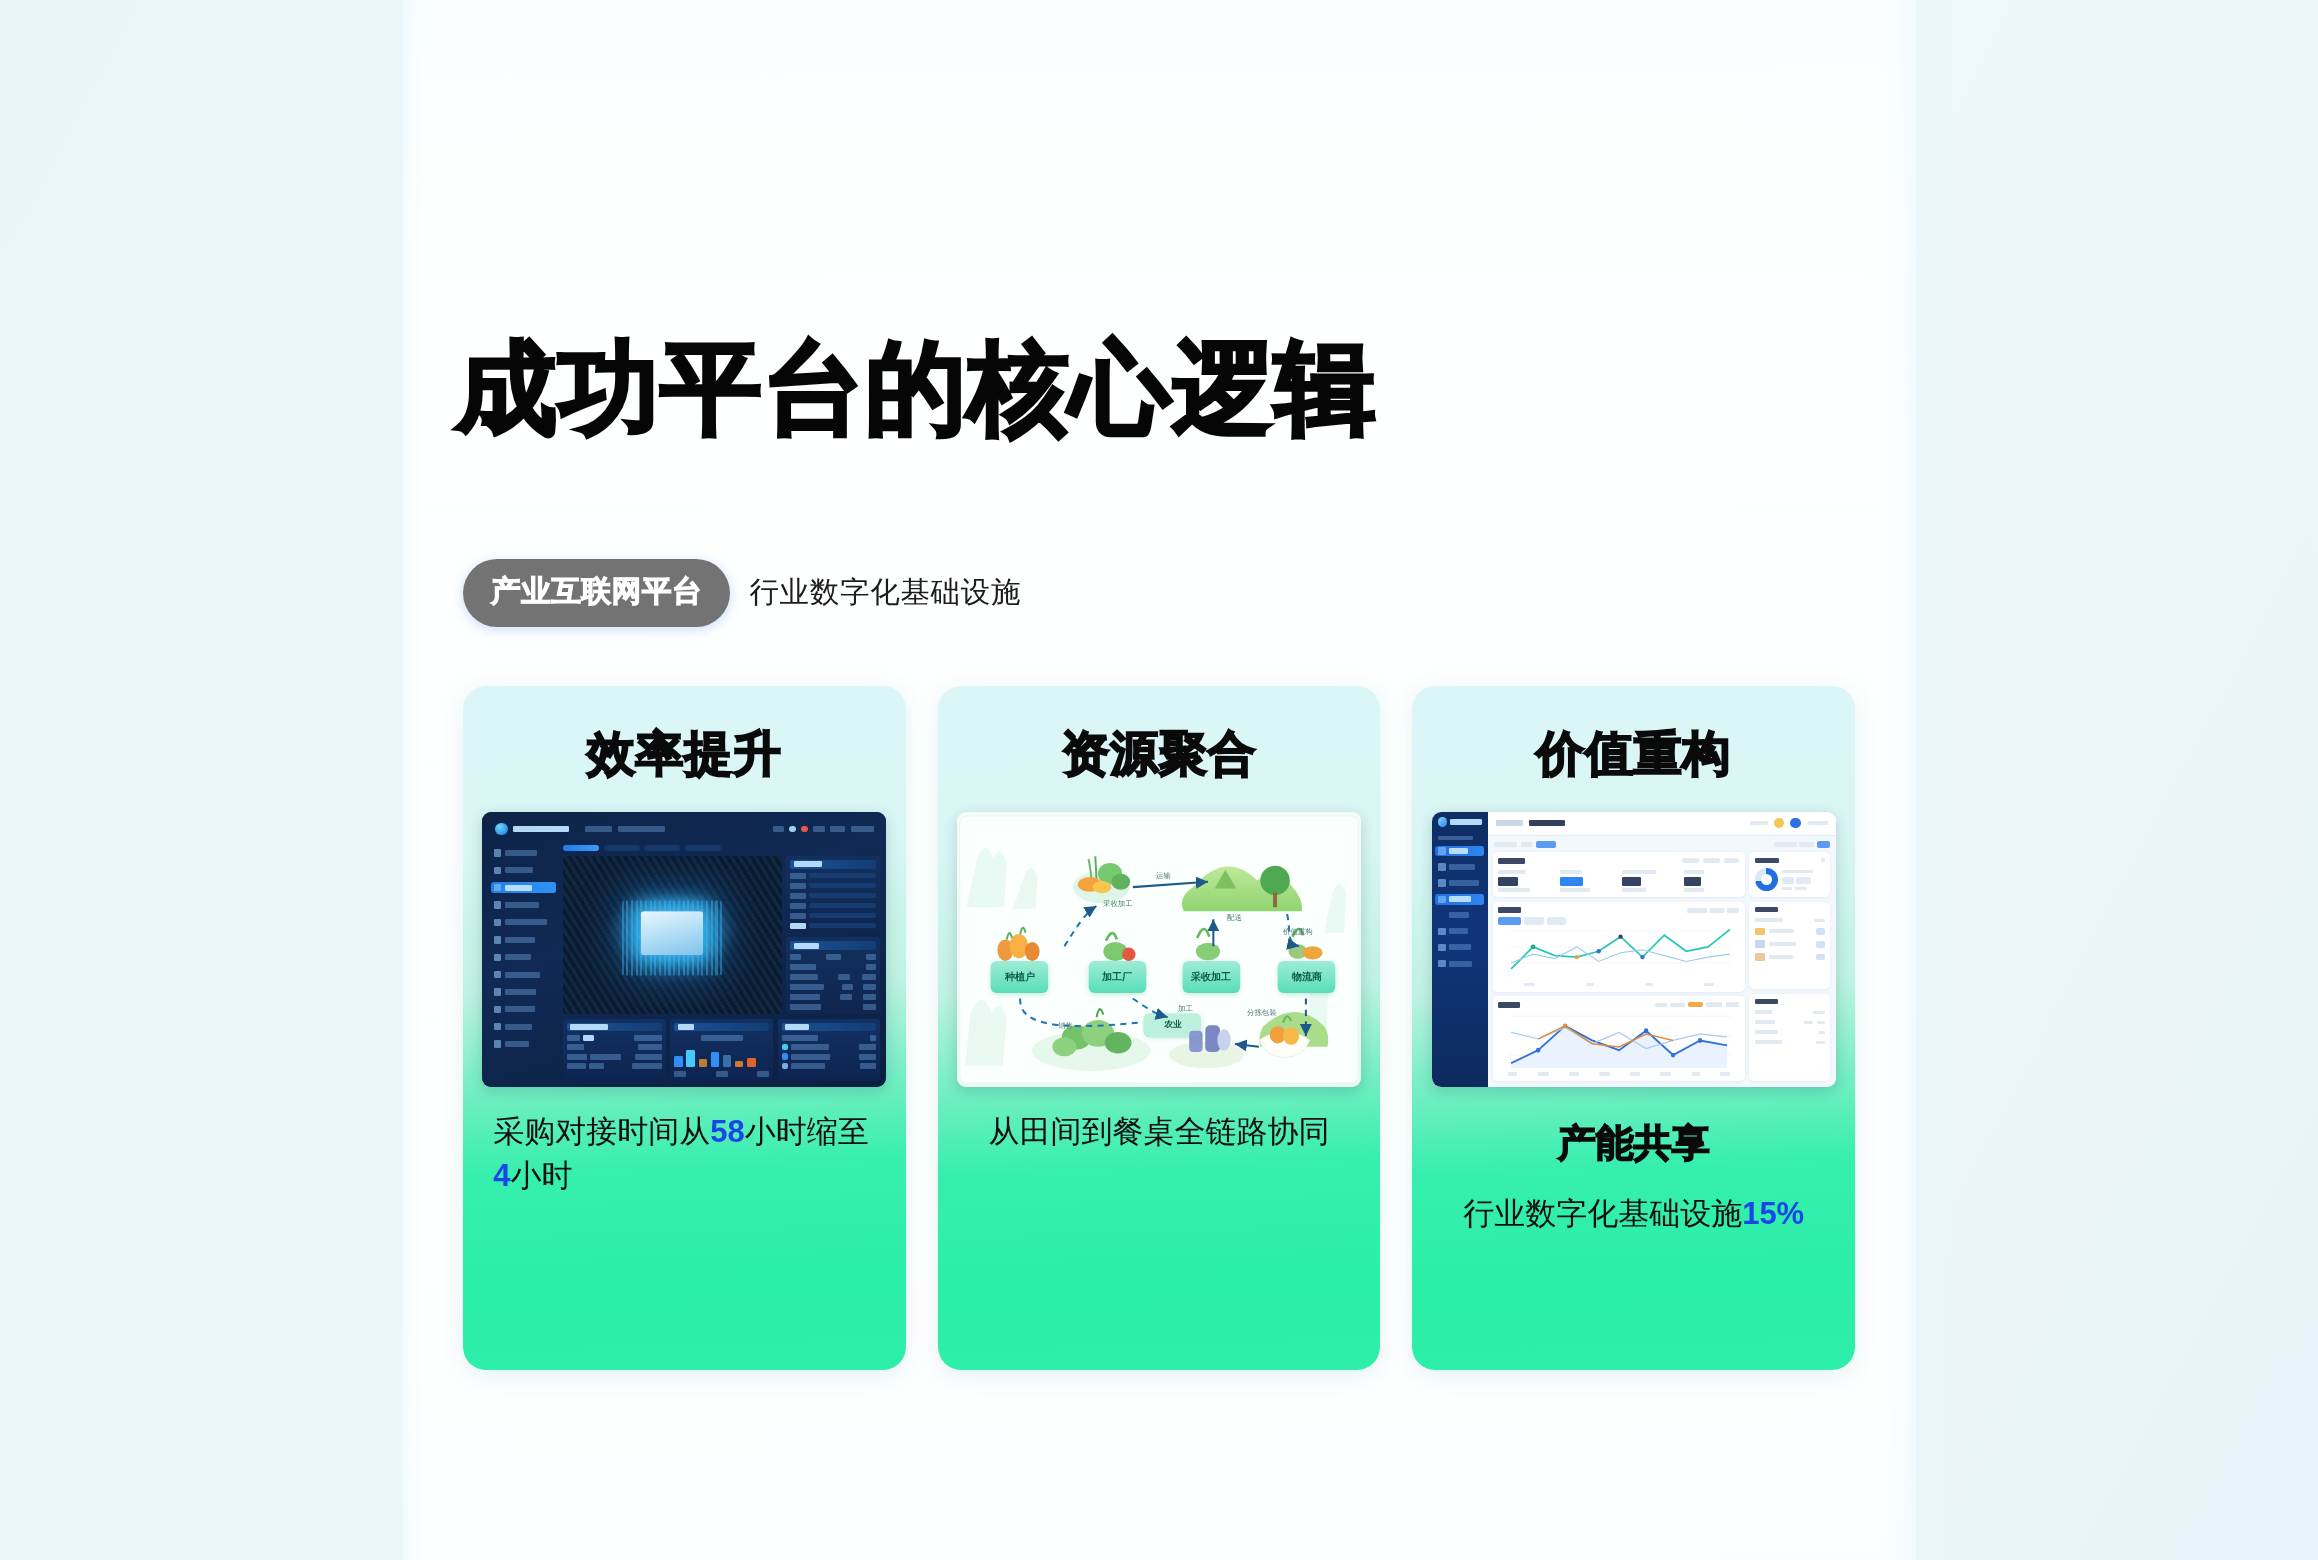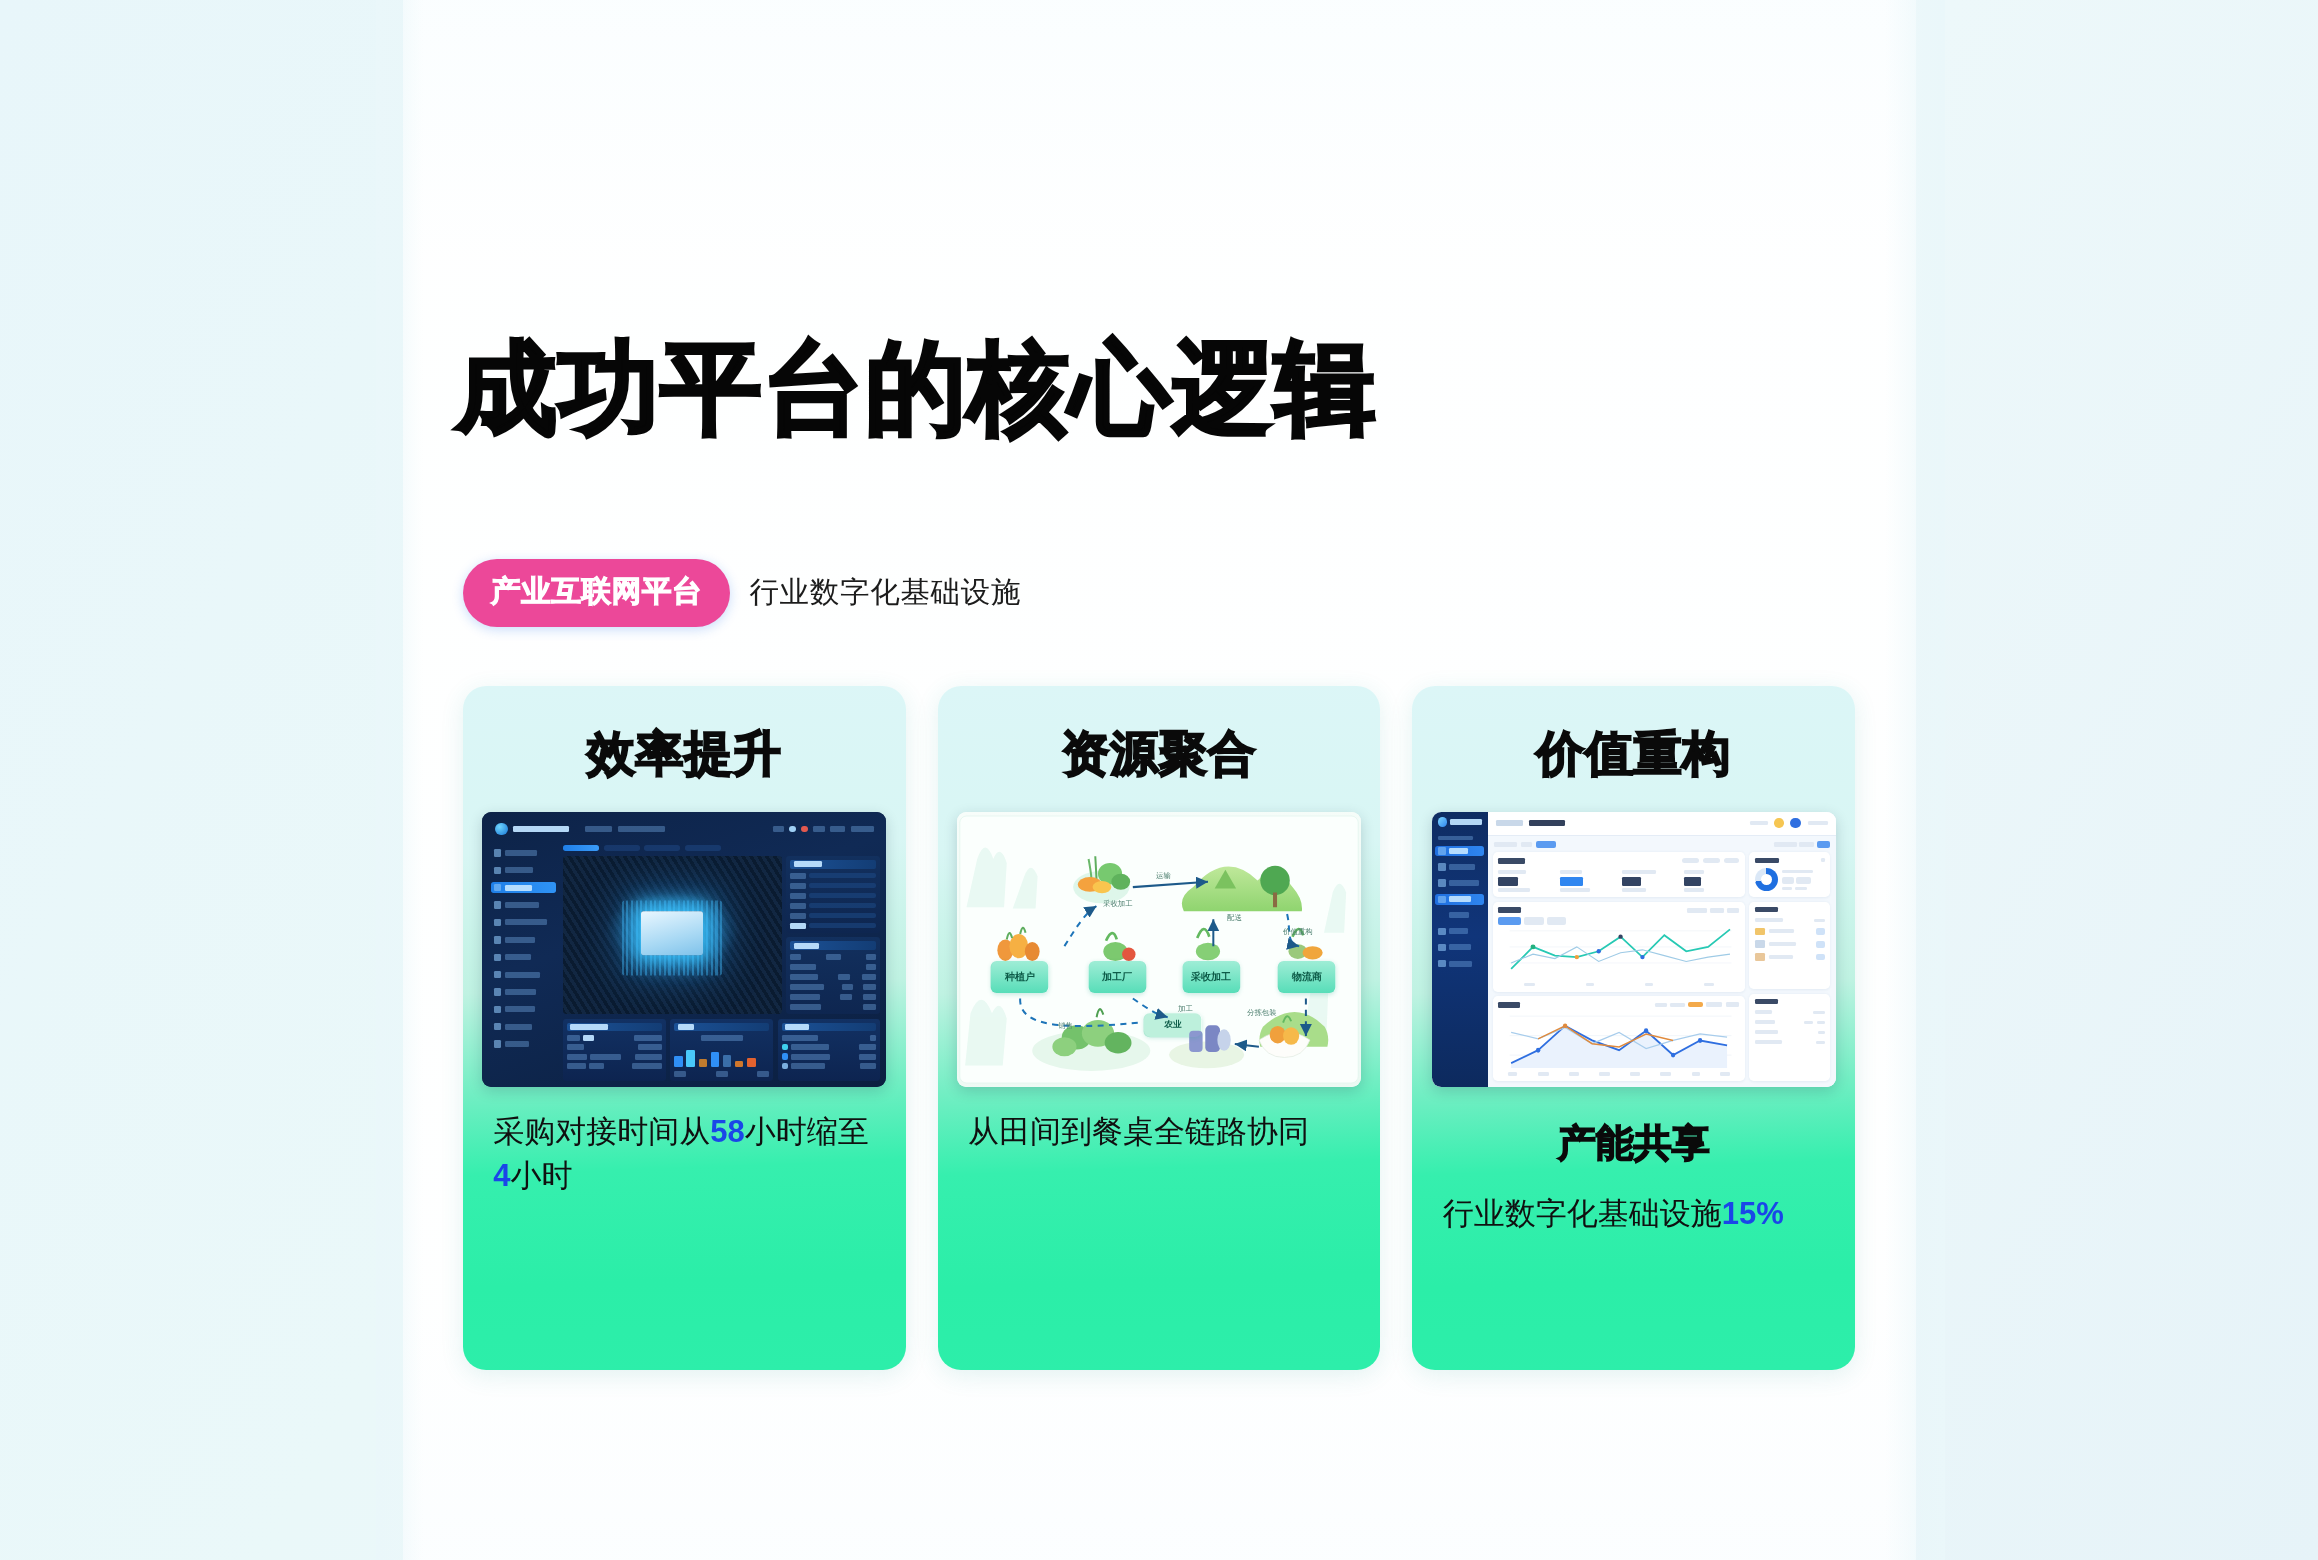--- a/index.html
+++ b/index.html
@@ -38,21 +38,21 @@
     color: #060606;
     -webkit-text-stroke: 3.4px #060606;
     white-space: nowrap;
   }
 
   .subrow {
     position: absolute; left: 463px; top: 559px;
     display: flex; align-items: center; gap: 19px;
   }
   .badge {
-    background: #ec4899;
+    background: #737373;
     color: #ffffff;
     font-size: 29.5px;
     font-weight: 800;
     letter-spacing: 0.7px;
     padding: 13.4px 28px 14.8px;
     border-radius: 67px;
     white-space: nowrap;
     -webkit-text-stroke: 1.1px #ffffff;
     box-shadow: 0 2.7px 12px rgba(20,100,236,.22);
   }
@@ -115,21 +115,21 @@
     white-space: nowrap;
     letter-spacing: 0px;
   }
   .card-desc {
     margin-top: 23px;
     width: 382px;
     font-size: 31px;
     line-height: 1.42;
     color: #101010;
     font-weight: 500;
-    text-align: left;
+    text-align: center;
     letter-spacing: 0px;
   }
   .card-desc.left { text-align: left; }
   .hl { color: #1a46e8; font-weight: 800; }
 
   
   .d1 {
     position: absolute; inset: 0;
     background: linear-gradient(160deg,#0d2348 0%, #102a55 40%, #0b1f40 100%);
     padding: 6px;

